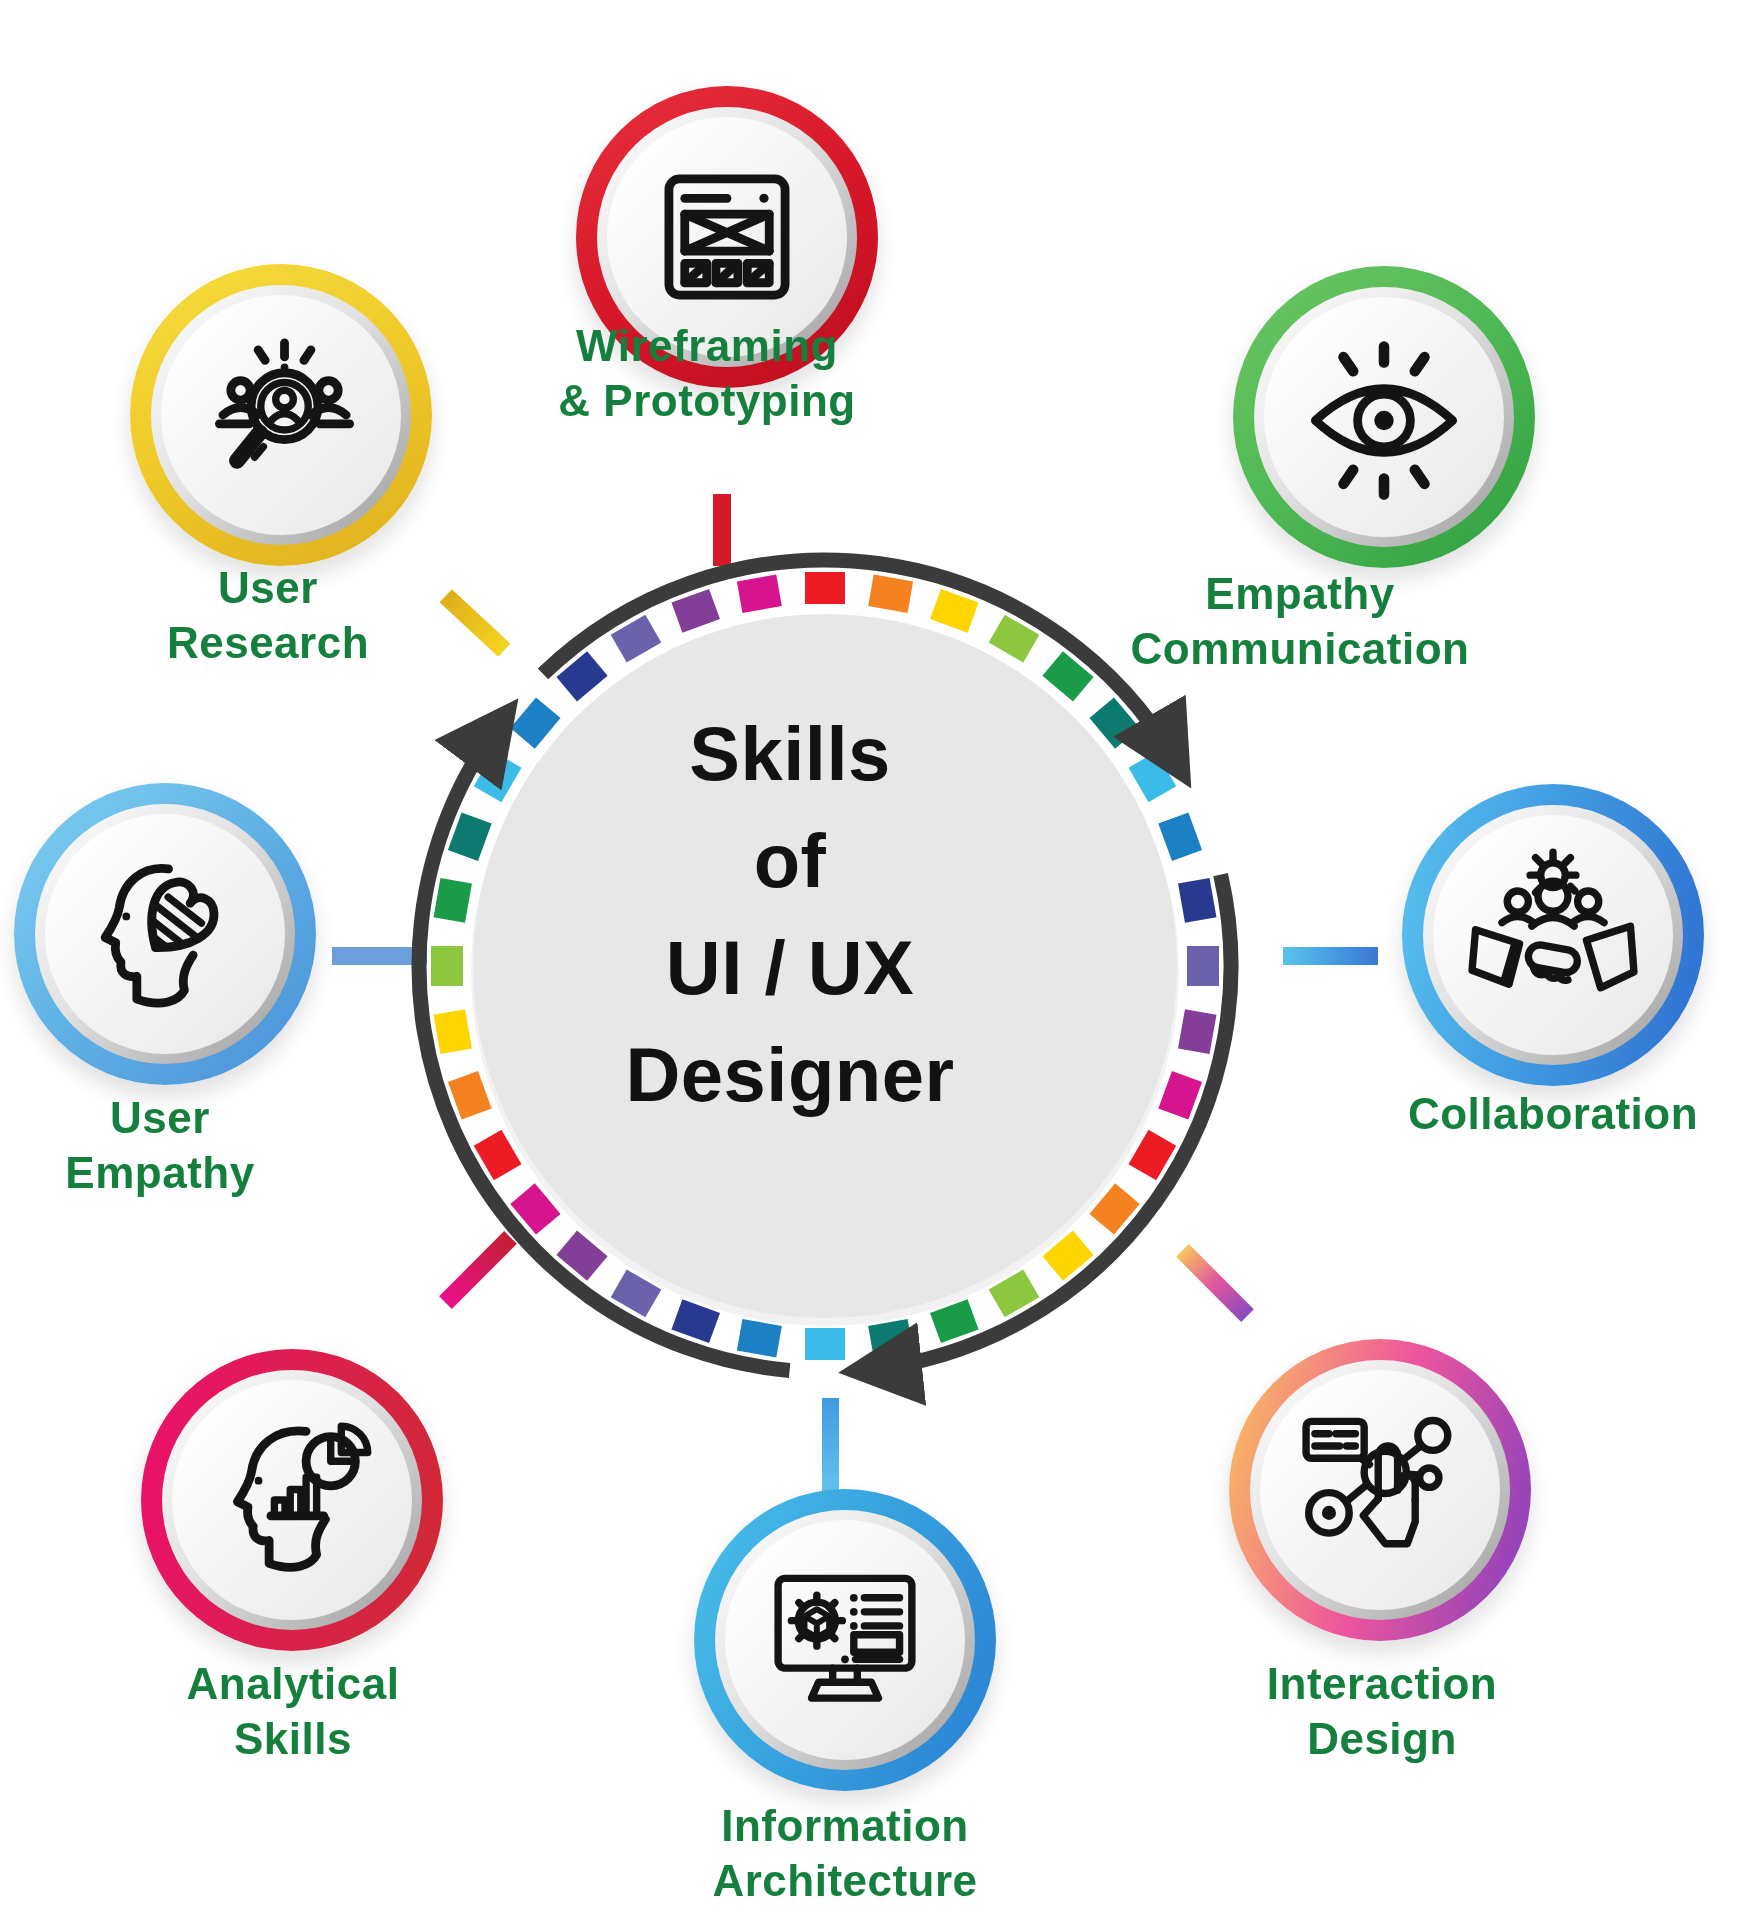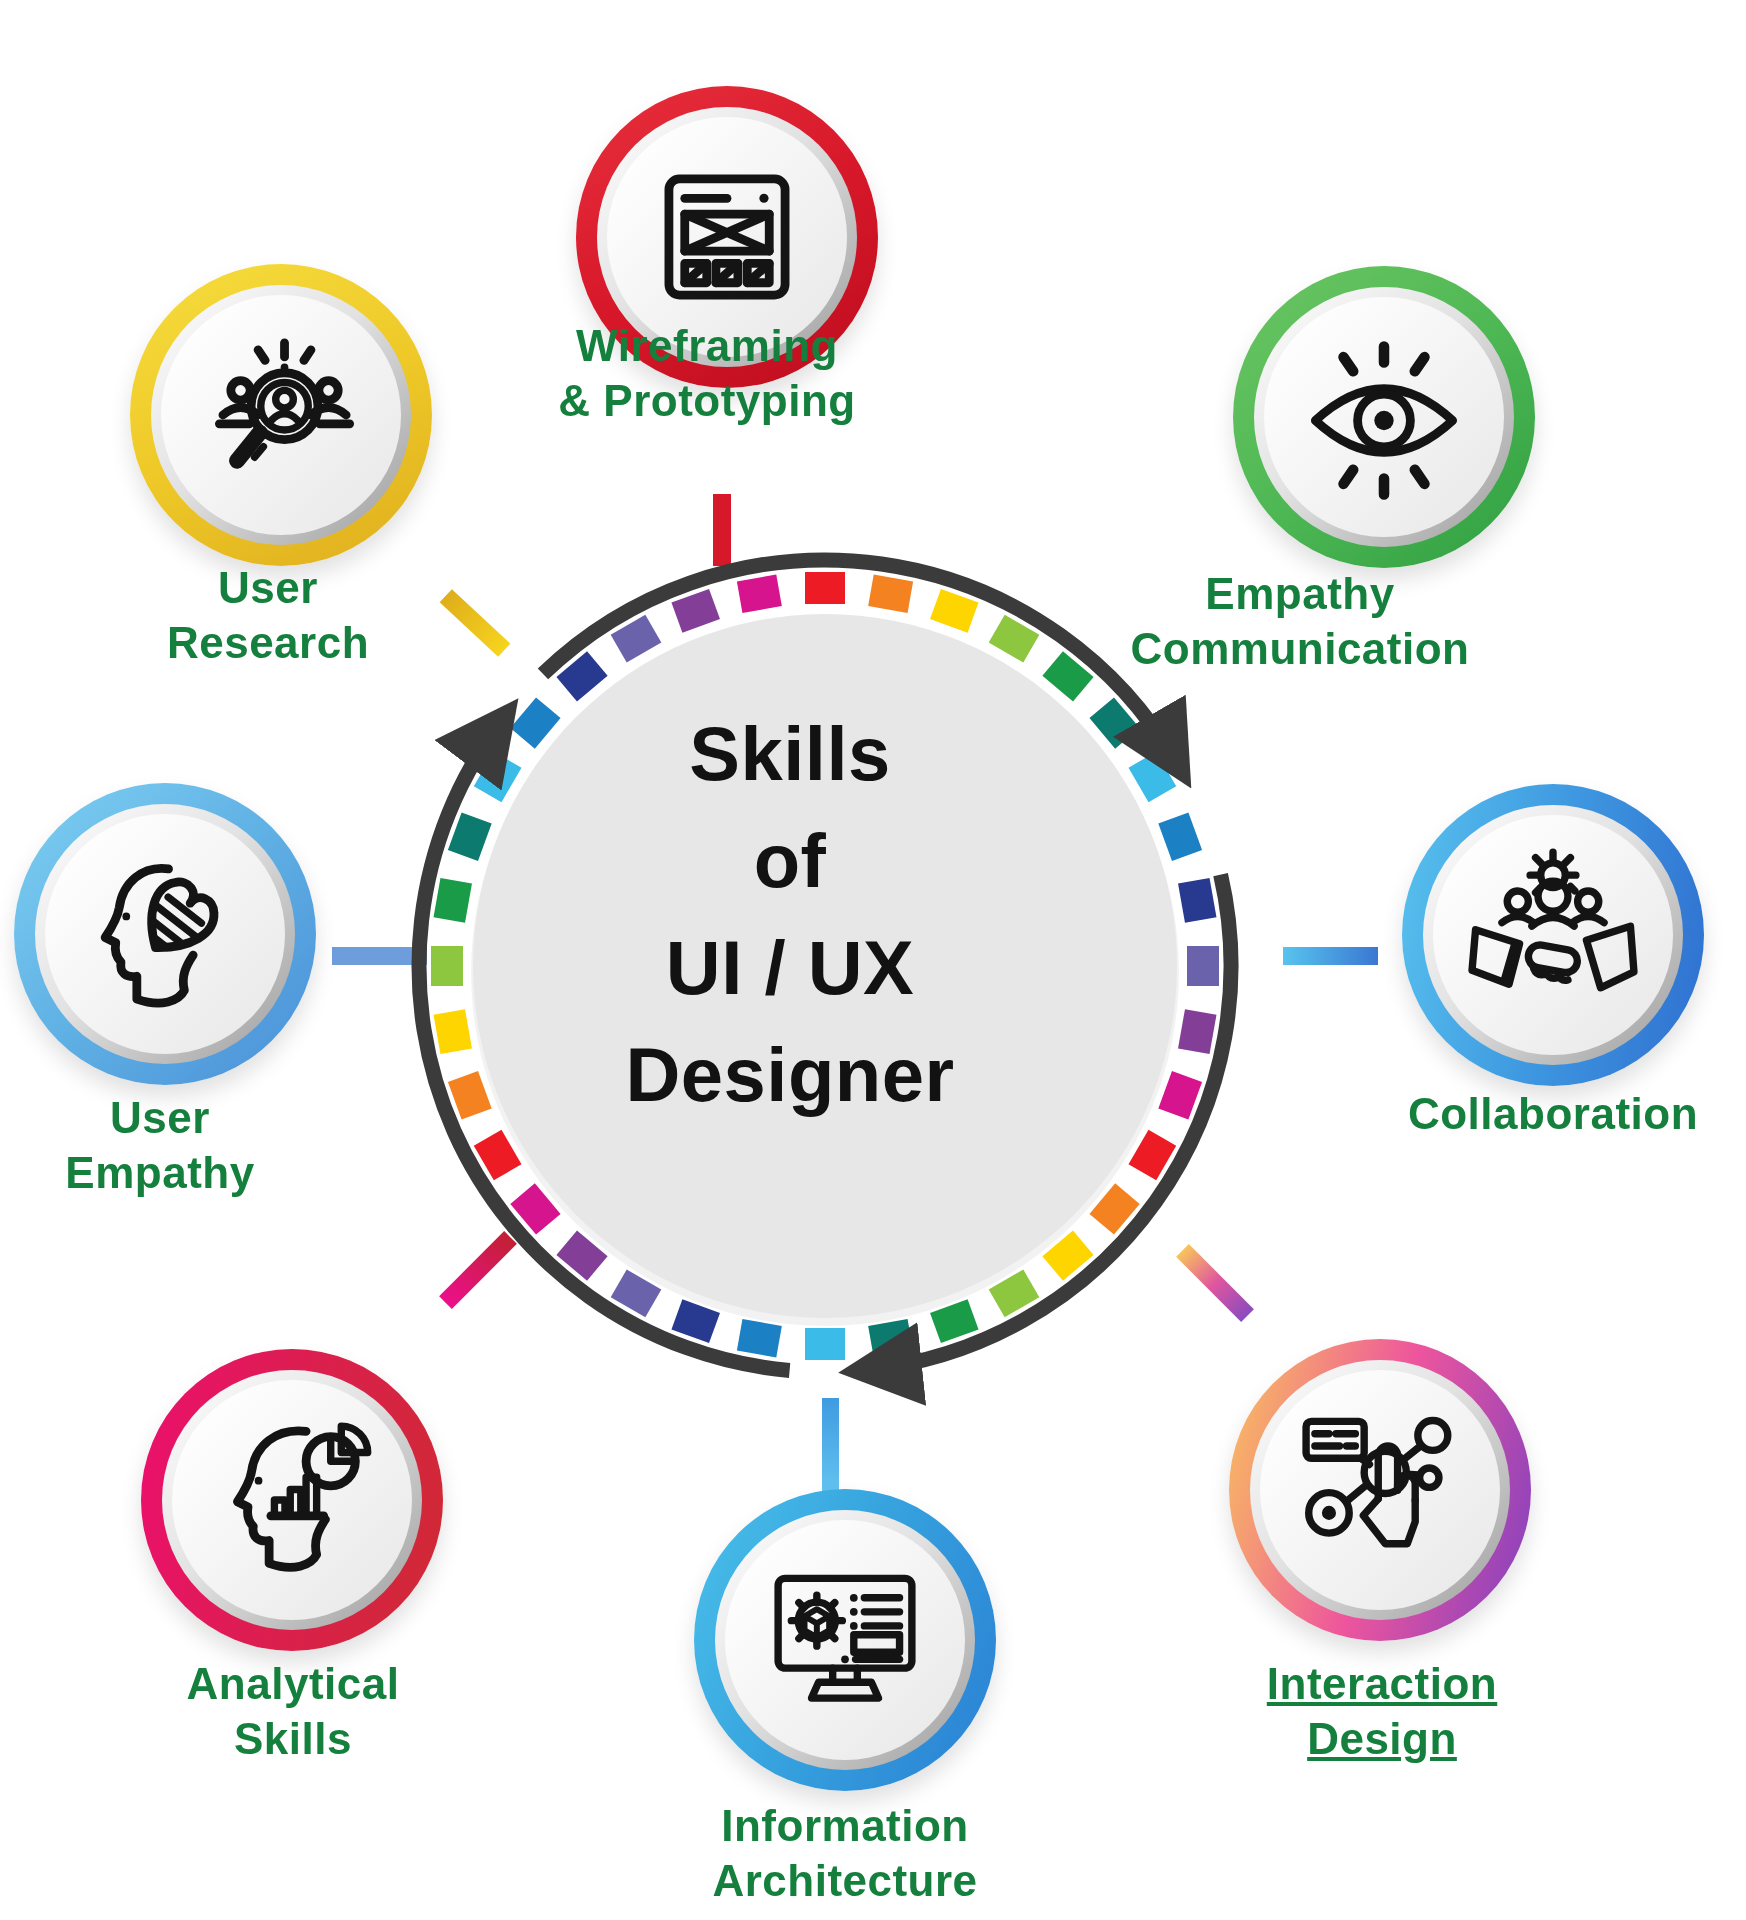--- a/index.html
+++ b/index.html
@@ -32,21 +32,21 @@
   #node-collaboration{left:1402px;top:784px;}
   #node-interaction{left:1229px;top:1339px;}
   #node-infoarch{left:694px;top:1489px;}
   #node-analytical{left:141px;top:1349px;}
   #node-empathy{left:14px;top:783px;}
   #node-research{left:130px;top:264px;}
 
   #label-wireframing{left:447px;top:318px;}
   #label-visual{left:1040px;top:566px;}
   #label-collaboration{left:1293px;top:1086px;}
-  #label-interaction{left:1122px;top:1656px;text-decoration:underline;}
+  #label-interaction{left:1122px;top:1656px;}
   #label-infoarch{left:585px;top:1798px;}
   #label-analytical{left:33px;top:1656px;text-align:center;}
   #label-empathy{left:-100px;top:1090px;}
   #label-research{left:8px;top:560px;}
 </style>
 </head>
 <body>
 
 <div id="canvas">
 

